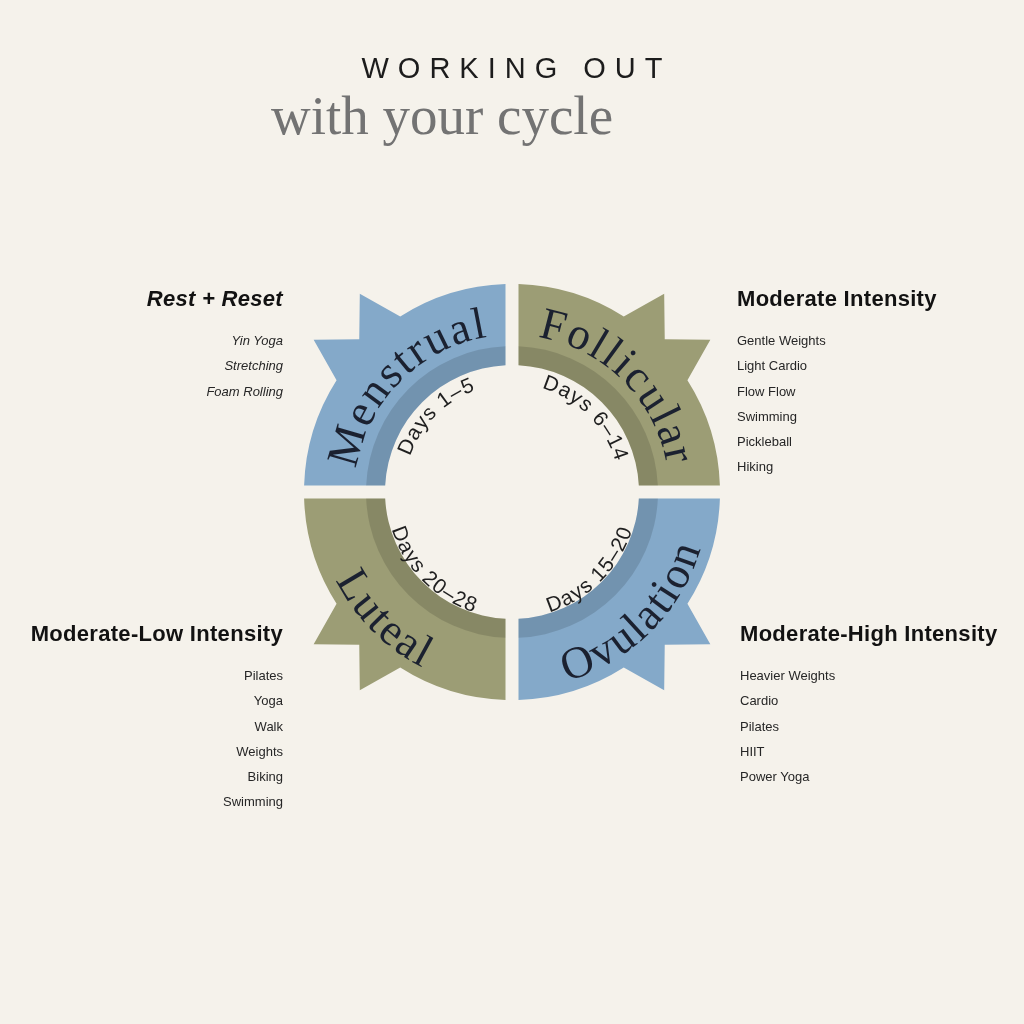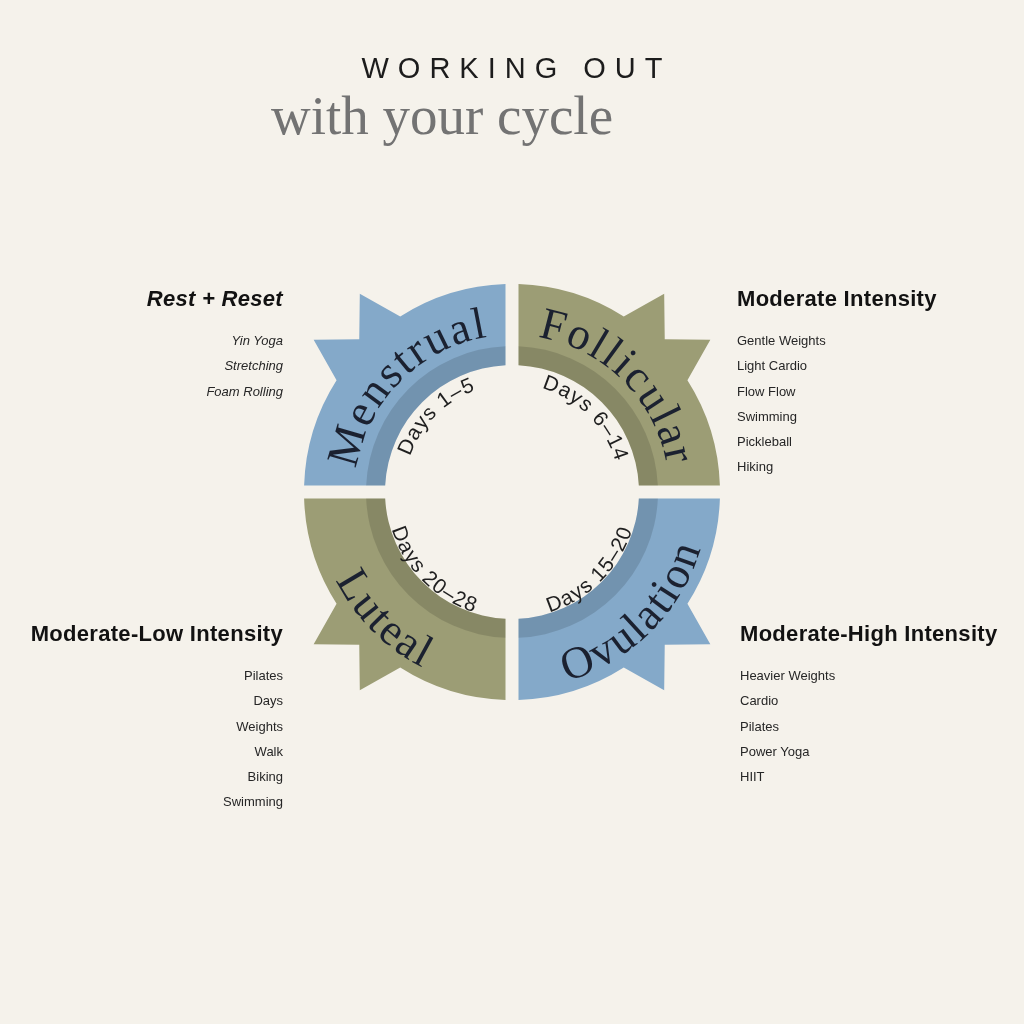--- a/index.html
+++ b/index.html
@@ -109,27 +109,27 @@
   <div class="item">Light Cardio</div>
   <div class="item">Flow Flow</div>
   <div class="item">Swimming</div>
   <div class="item">Pickleball</div>
   <div class="item">Hiking</div>
 </div>
 
 <div class="list align-right bl">
   <div class="head">Moderate-Low Intensity</div>
   <div class="item">Pilates</div>
-  <div class="item">Days</div>
+  <div class="item">Yoga</div>
+  <div class="item">Walk</div>
   <div class="item">Weights</div>
-  <div class="item">Walk</div>
   <div class="item">Biking</div>
   <div class="item">Swimming</div>
 </div>
 
 <div class="list align-left br">
   <div class="head">Moderate-High Intensity</div>
   <div class="item">Heavier Weights</div>
   <div class="item">Cardio</div>
   <div class="item">Pilates</div>
+  <div class="item">HIIT</div>
   <div class="item">Power Yoga</div>
-  <div class="item">HIIT</div>
 </div>
 
 </body></html>

